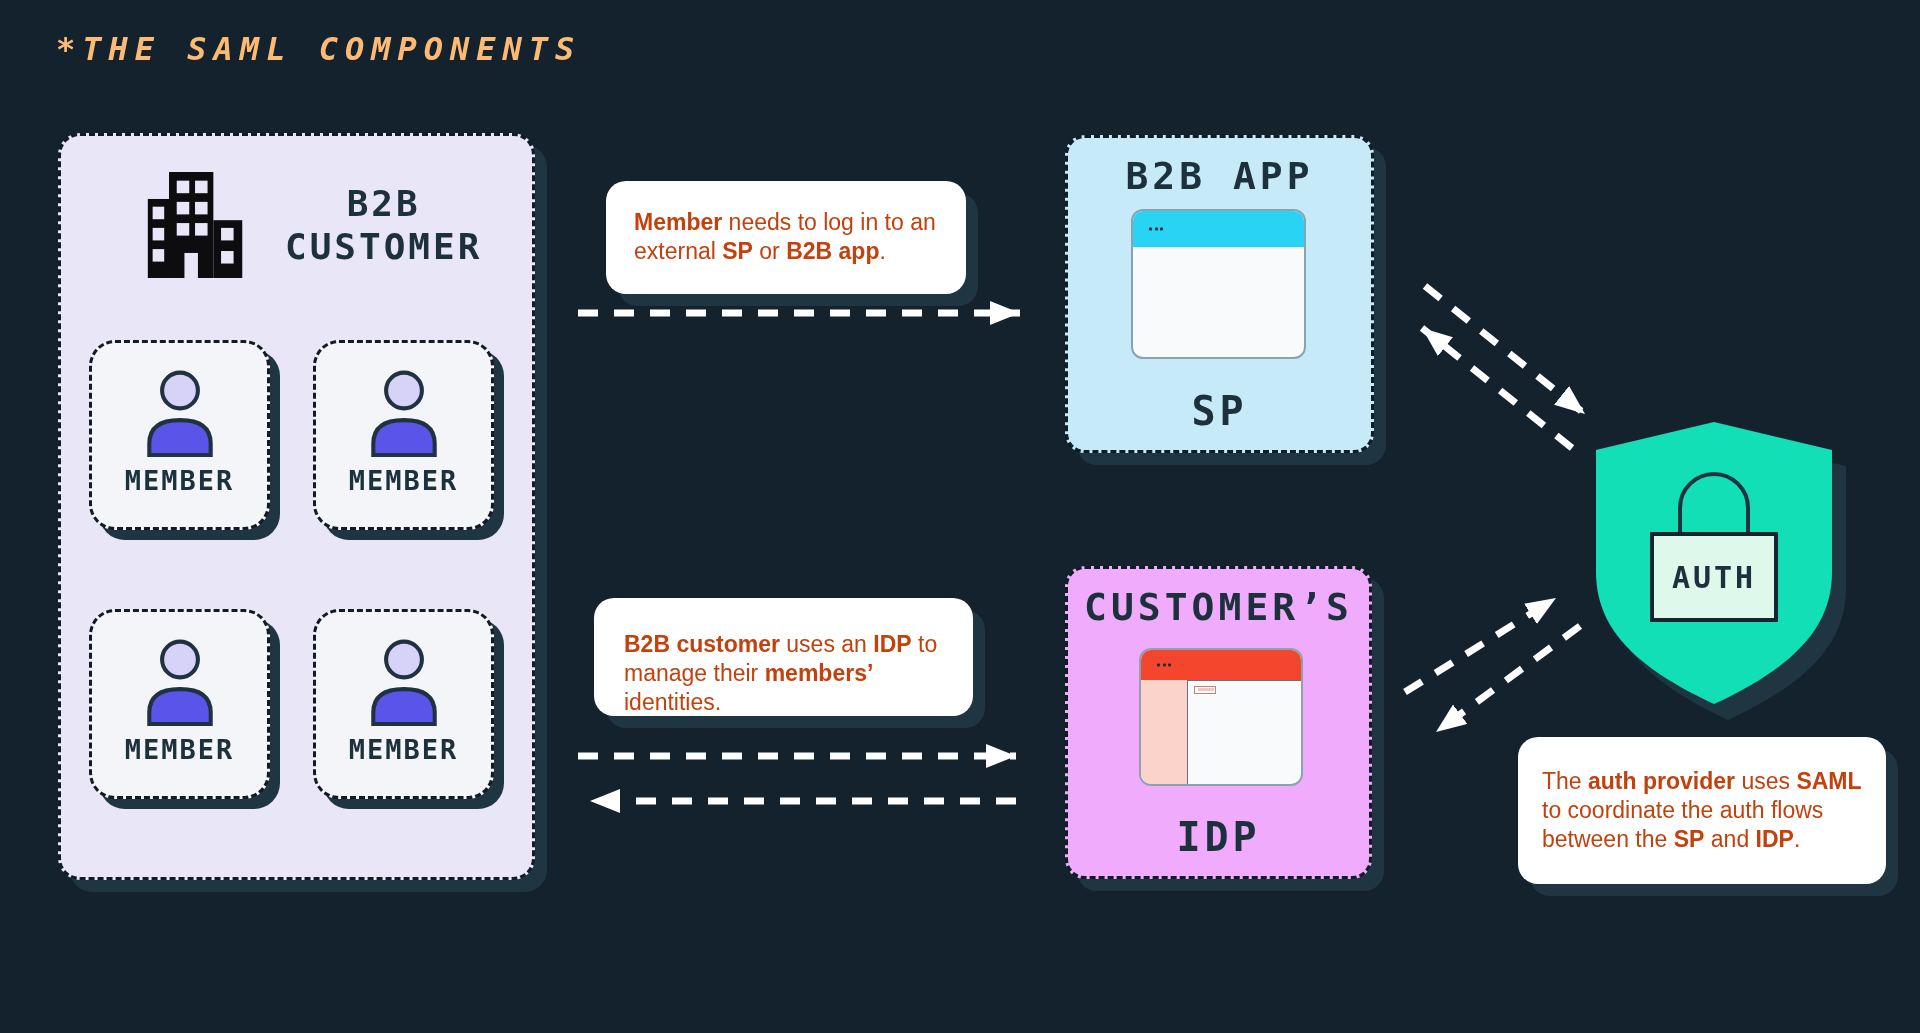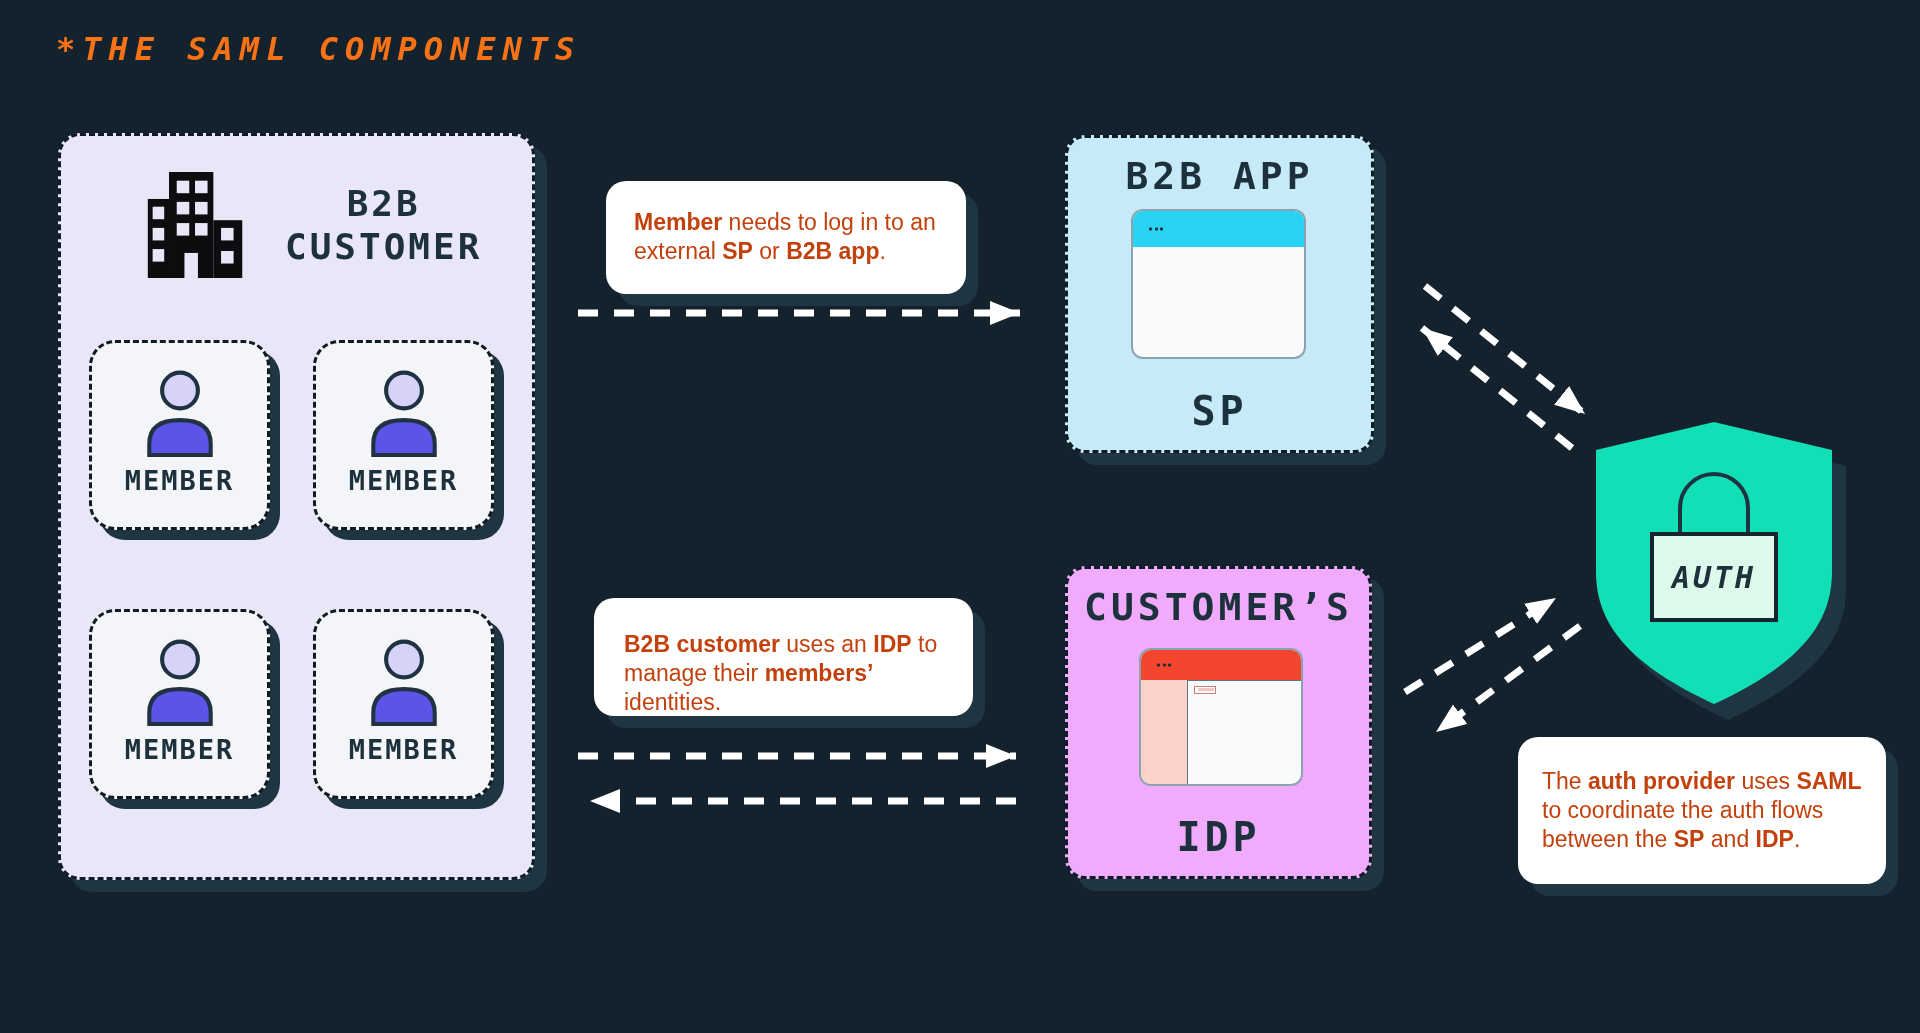--- a/index.html
+++ b/index.html
@@ -6,21 +6,21 @@
   .stage{
     position:relative;width:1920px;height:1033px;overflow:hidden;
     background:#13222d;
     font-family:"Liberation Sans",sans-serif;
   }
   
   .title{
     position:absolute;left:56px;top:30px;
     font-family:"DejaVu Sans Mono",monospace;
     font-style:italic;font-weight:700;font-size:32px;
-    letter-spacing:7px;color:#f97316;white-space:pre;
+    letter-spacing:7px;color:#fdba74;white-space:pre;
   }
   
   .panel{
     position:absolute;border:3px dashed #0f1d27;border-radius:22px;
     box-shadow:12px 12px 0 #1f3642;box-sizing:border-box;
   }
   
   .customer-box{left:58px;top:133px;width:477px;height:747px;background:#e9e6f8;}
   .cust-head{position:absolute;left:86px;top:36px;display:flex;align-items:center;gap:40px;}
   .building-svg{width:98px;height:106px;display:block;}
@@ -75,21 +75,21 @@
   .idp-window .win-header{height:30px;background:#f4452f;border-bottom:1.5px solid #5d7684;}
   .win-dots{position:absolute;left:16px;top:50%;transform:translateY(-50%);display:flex;gap:2.5px;}
   .win-dots i{width:3px;height:3px;background:#143038;border-radius:1px;display:block;}
   .win-sidebar{position:absolute;left:0;top:30px;bottom:0;width:46px;background:#fbd3ca;border-right:1.5px solid #5d7684;}
   .win-widget{
     position:absolute;left:53px;top:36px;width:22px;height:8px;
     border:1px solid #c87f74;box-sizing:border-box;background:#fff;
   }
   .win-widget i{display:block;margin:1px 1px 1px 3px;height:3px;background:#f3c6bd;}
   
-  .shield-wrap{position:absolute;left:1594px;top:420px;width:260px;height:312px;font-style:italic;}
+  .shield-wrap{position:absolute;left:1594px;top:420px;width:260px;height:312px;}
   .shield-svg{width:100%;height:100%;display:block;}
   .shield-svg text{
     font-family:"DejaVu Sans Mono",monospace;font-weight:700;font-size:30px;
     letter-spacing:3px;fill:#1d313d;
   }
   
   .arrows{position:absolute;left:0;top:0;pointer-events:none;}
   .flow{stroke:#ffffff;stroke-width:7;stroke-dasharray:20 16;fill:none;}
 </style>
 </head>

